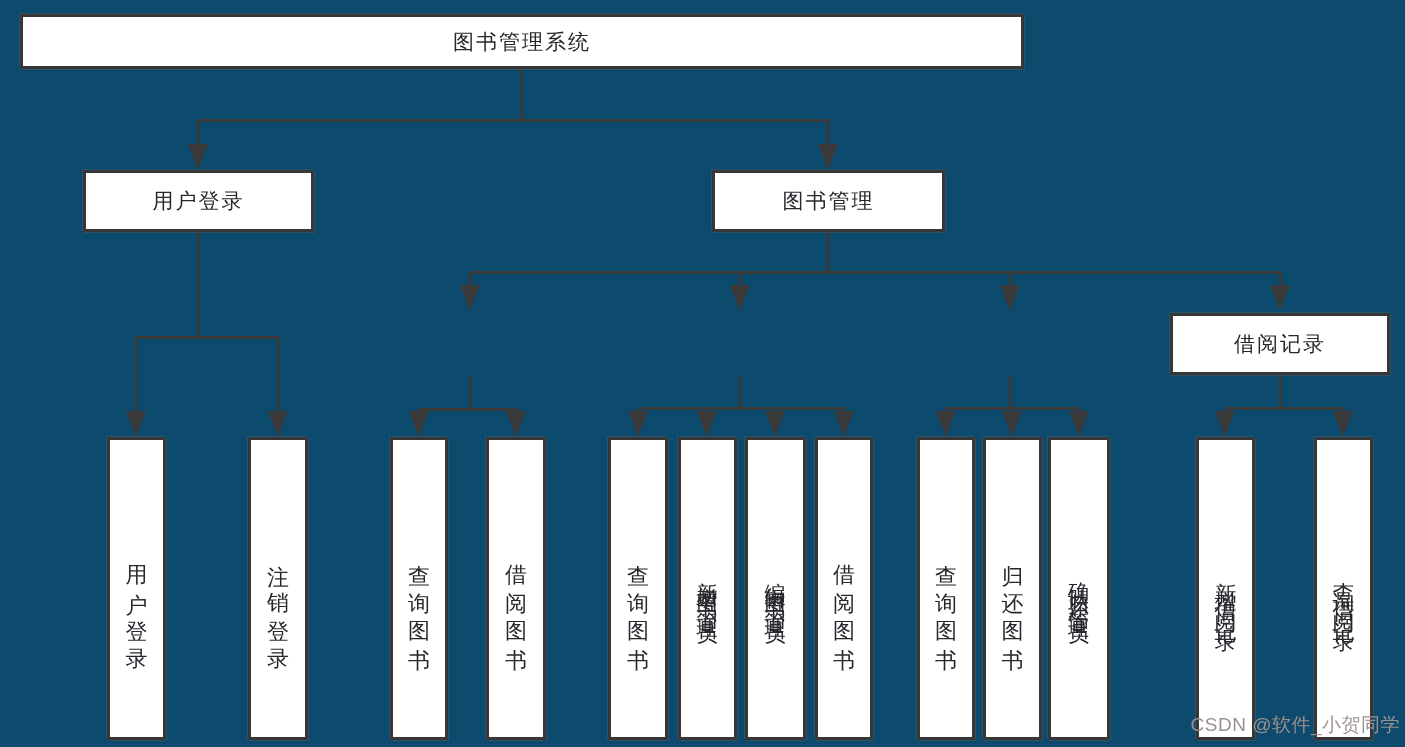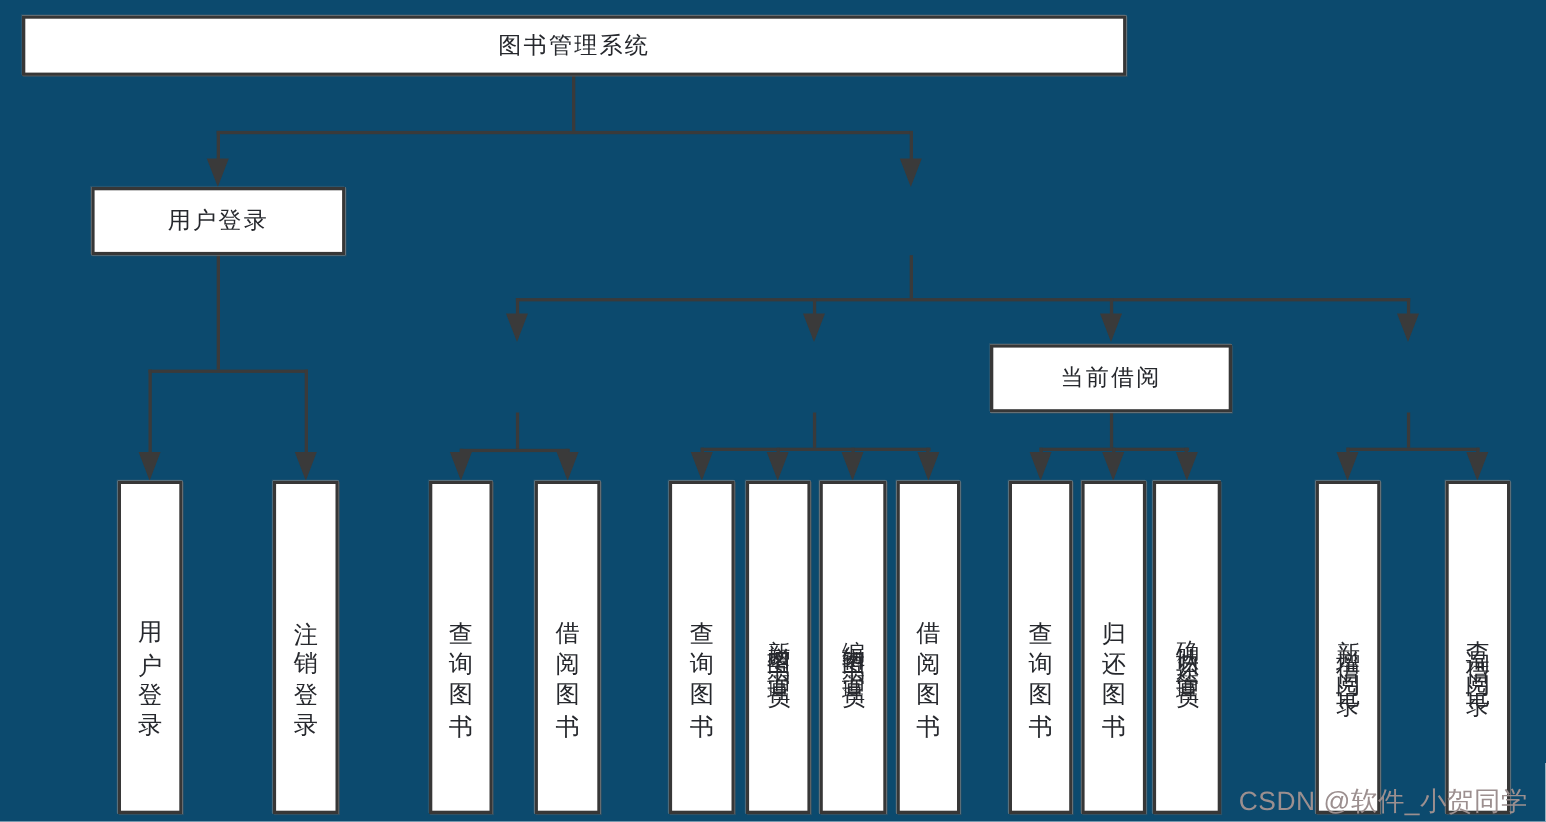--- a/index.html
+++ b/index.html
@@ -23,39 +23,42 @@
   .box.leaf .lbl.sp28{letter-spacing:28px;padding-top:28px;}
   .box.leaf .lbl.sp10{letter-spacing:10px;padding-top:10px;}
   .box.leaf .lbl.sp6{letter-spacing:6px;padding-top:6px;font-size:21px;}
   .cline{position:absolute;background:#3a3a3a;z-index:1;}
   .arrow{
     position:absolute;width:0;height:0;z-index:1;
     border-left:10px solid transparent;border-right:10px solid transparent;
     border-top:26px solid #3a3a3a;
   }
   .watermark{
-    position:absolute;right:16px;top:712px;z-index:5;
-    color:#9c8f8f;font-size:24px;letter-spacing:0.5px;white-space:nowrap;
+    position:absolute;right:5px;top:712px;z-index:5;
+    color:#9c8f8f;font-size:19px;letter-spacing:0.5px;white-space:nowrap;
   }
 </style>
 </head>
 <body>
 
 <div class="canvas">
 
   <div class="box" style="left:20px;top:14px;width:1004px;height:55px">
     <span class="lbl">图书管理系统</span>
   </div>
 
   <div class="box" style="left:83px;top:170px;width:231px;height:62px">
     <span class="lbl">用户登录</span>
   </div>
+  <div class="box" style="left:712px;top:170px;width:233px;height:62px">
+    <span class="lbl">图书管理</span>
+  </div>
 
-  <div class="box" style="left:900px;top:313px;width:220px;height:62px">
-    <span class="lbl">当前借阅</span>
+  <div class="box" style="left:1170px;top:313px;width:220px;height:62px">
+    <span class="lbl">借阅记录</span>
   </div>
 
   <div class="box leaf" style="left:107px;top:437px;width:59px;height:303px">
     <span class="lbl sp28">用户登录</span>
   </div>
   <div class="box leaf" style="left:248px;top:437px;width:60px;height:303px">
     <span class="lbl sp28">注销登录</span>
   </div>
 
   <div class="box leaf" style="left:390px;top:437px;width:58px;height:303px">

